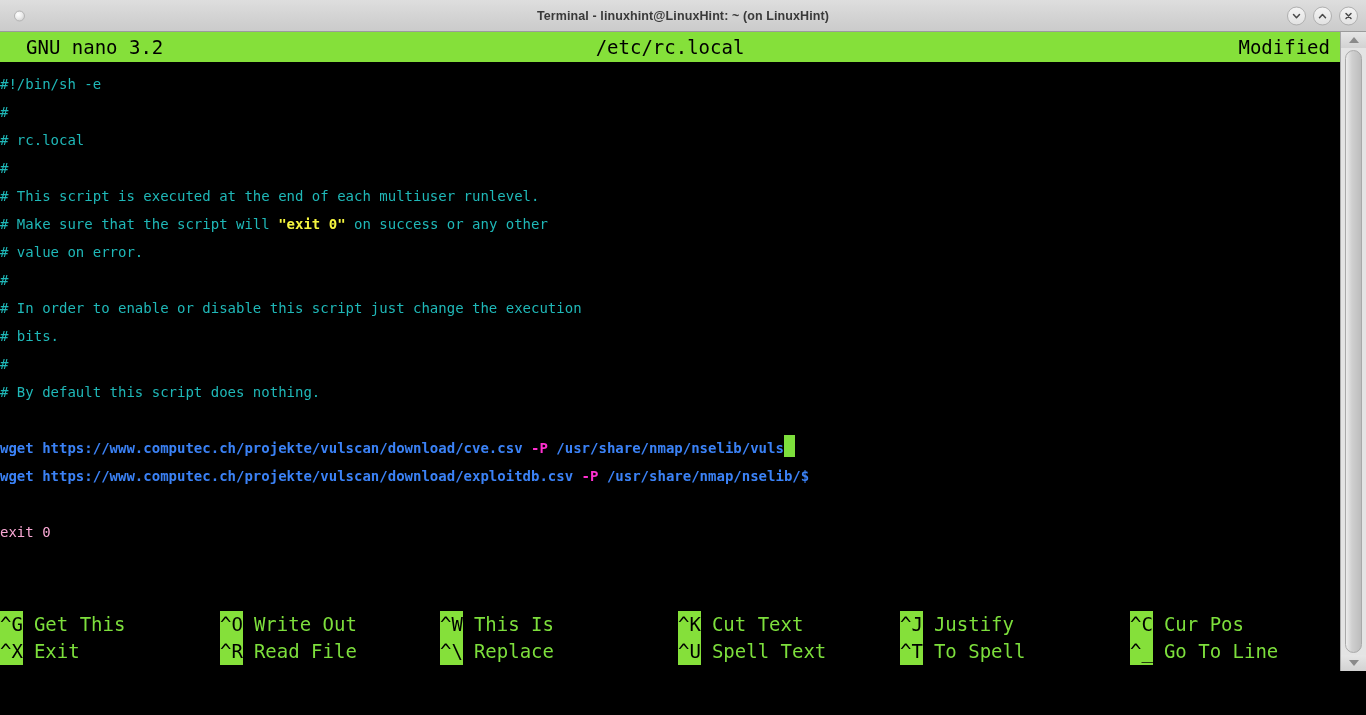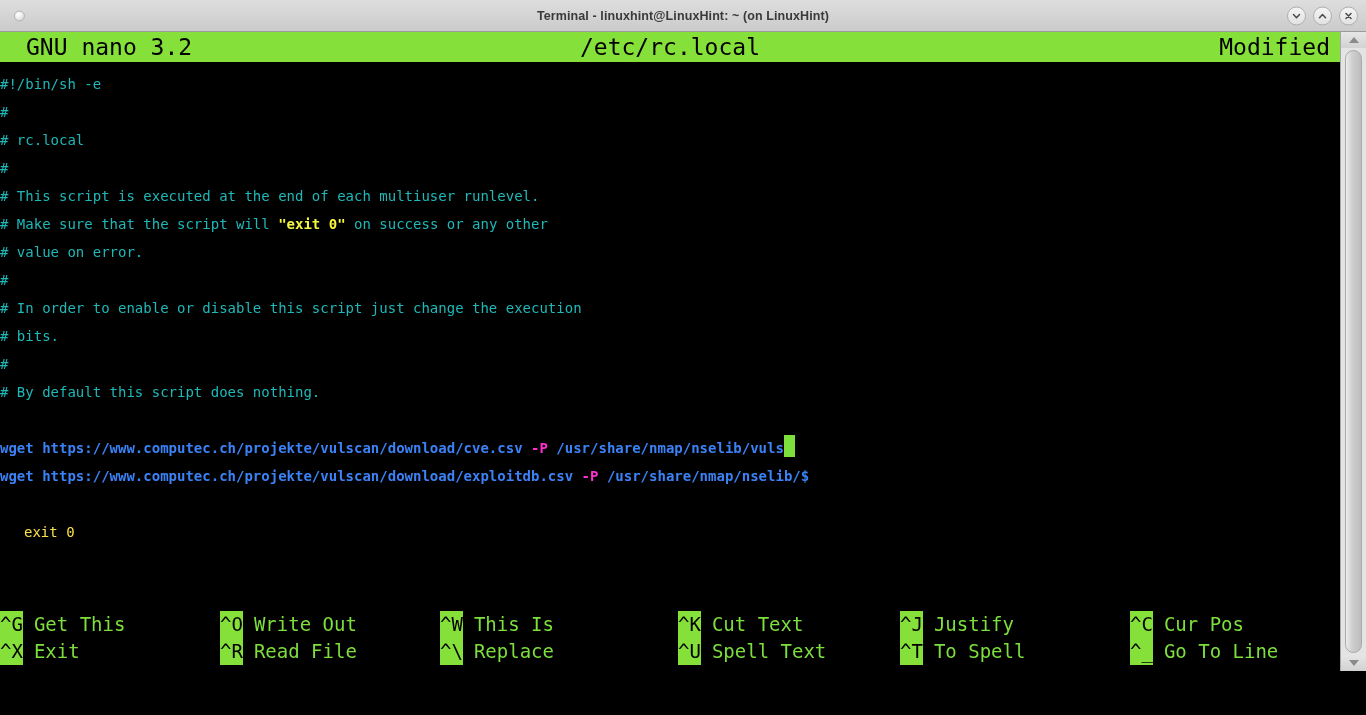--- a/index.html
+++ b/index.html
@@ -96,21 +96,21 @@
 
   
   .nano-titlebar {
     height: 30px;
     min-height: 30px;
     background: #85e03a;
     color: #000000;
     display: flex;
     align-items: center;
     font-family: "DejaVu Sans Mono", monospace;
-    font-size: 23px;
+    font-size: 19px;
     letter-spacing: 0px;
     position: relative;
     box-sizing: border-box;
   }
   .nano-version { position: absolute; left: 26px; }
   .nano-filename {
     width: 100%;
     text-align: center;
     font-weight: normal;
   }
@@ -130,21 +130,21 @@
   .eline {
     height: 28px;
     padding-left: 0px;
     white-space: pre;
     overflow: hidden;
   }
   .c-comment { color: #1fb8b8; }
   .c-bold-yellow { color: #f5f53f; font-weight: bold; }
   .c-cmd { color: #3b82f6; font-weight: bold; }
   .c-flag { color: #ff2fd0; font-weight: bold; }
-  .c-green { color: #fde047; margin-left: 24px; }
+  .c-green { color: #f9a8d4; }
   .cursor-block {
     display: inline-block;
     width: 11px;
     height: 22px;
     background: #7ddf3c;
     vertical-align: -4px;
   }
 
   
   .nano-status {

